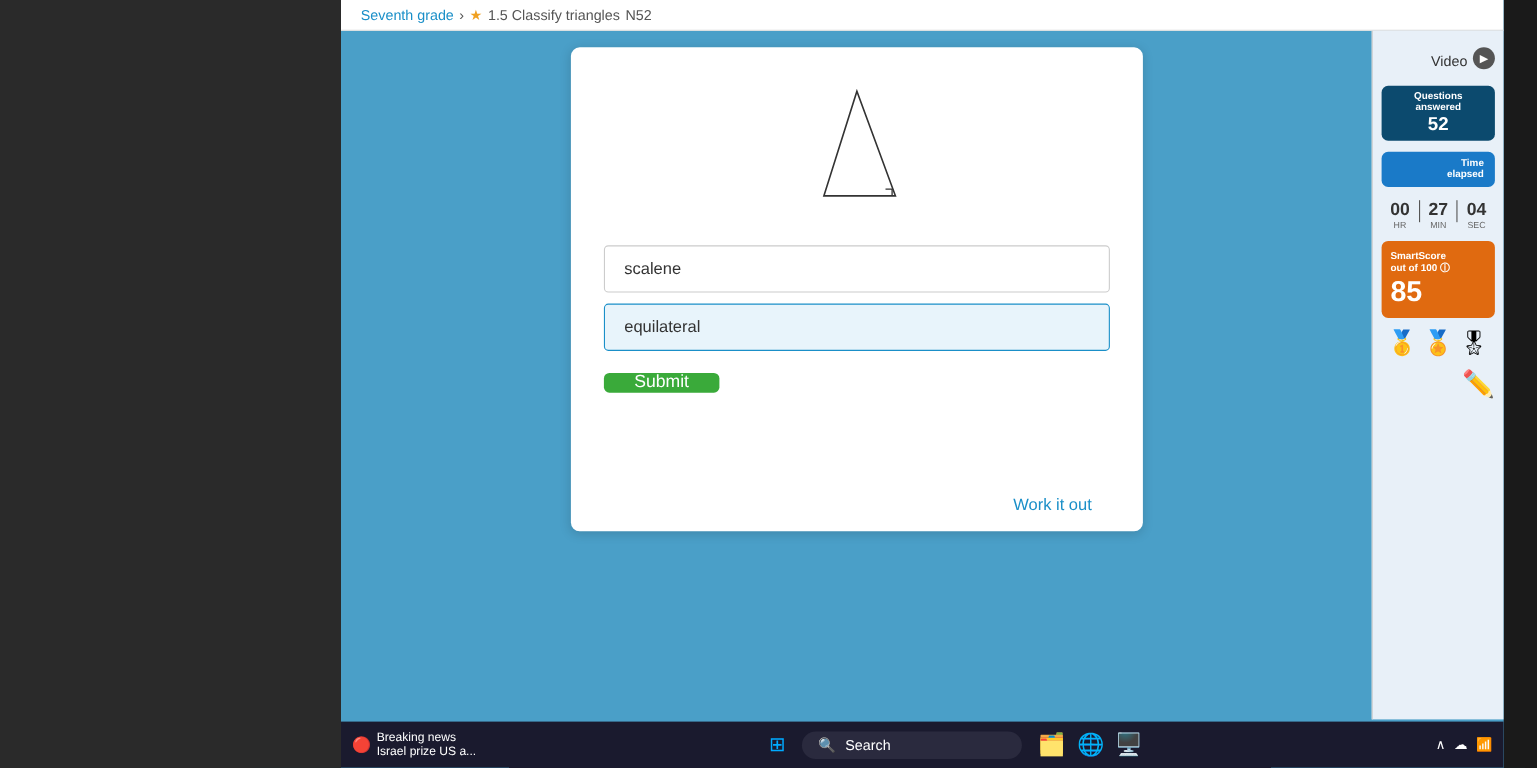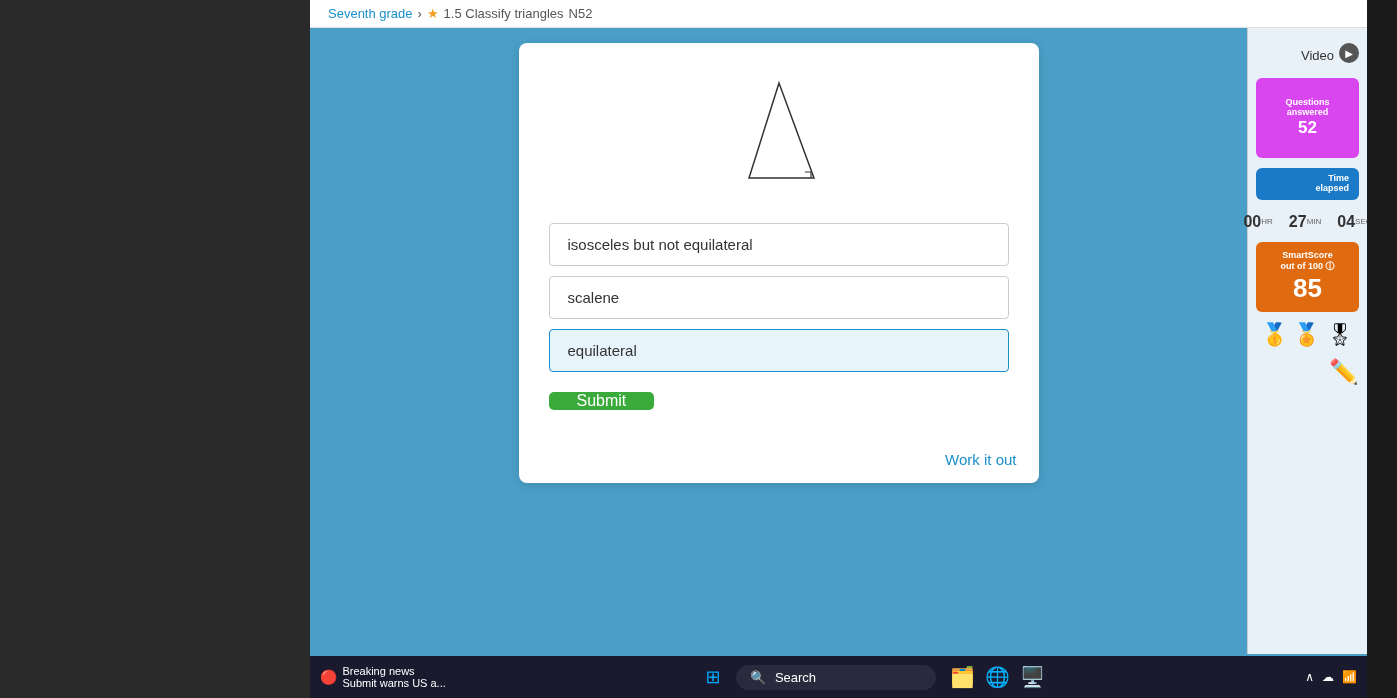--- a/index.html
+++ b/index.html
@@ -173,21 +173,21 @@
       padding: 0 28px;
       font-size: 16px;
       cursor: pointer;
       margin-top: 10px;
     }
 
     
     .work-it-out {
       position: absolute;
       bottom: 15px;
-      right: 22px;
+      right: 46px;
       color: #1a8fc8;
       font-size: 15px;
       cursor: pointer;
       text-decoration: none;
     }
 
     
     .sidebar {
       width: 120px;
       background: #e8f0f8;
@@ -211,30 +211,29 @@
     .video-play {
       width: 20px; height: 20px;
       border-radius: 50%;
       background: #555;
       display: flex; align-items: center; justify-content: center;
       color: white;
       font-size: 10px;
     }
     .time-unit {
       display: flex;
-      flex-direction: row;
+      flex-direction: column;
       align-items: center;
     }
 
     .smart-score-box {
       background: #e06a10;
       color: white;
       border-radius: 6px;
       padding: 8px;
-      text-align: center;
     }
     .smart-score-label {
       font-size: 9px;
       font-weight: bold;
     }
     .smart-score-value {
       font-size: 26px;
       font-weight: bold;
     }
 
@@ -313,23 +312,23 @@
     }
     .taskbar-right {
       display: flex;
       align-items: center;
       gap: 8px;
       color: white;
       font-size: 12px;
     }
 
     .questions-answered-box {
-      background: #d946ef;
+      background: #0c4a6e;
       border-radius: 6px;
-      padding: 20px 10px;
+      padding: 5px 10px;
       text-align: center;
       color: white;
     }
     .qa-label { font-size: 9px; font-weight: bold; line-height: 1.1; }
     .qa-value { font-size: 17px; font-weight: bold; }
 
     .time-elapsed-box {
       background: #1a7ac8;
       border-radius: 6px;
       padding: 6px 10px;
@@ -381,21 +380,20 @@
         <div class="triangle-container">
           <svg width="130" height="130" viewBox="0 0 130 130">
 
             <polygon points="65,15 35,110 100,110" fill="none" stroke="#333" stroke-width="1.5"></polygon>
 
             <polyline points="91,104 97,104 97,110" fill="none" stroke="#333" stroke-width="1.2"></polyline>
           </svg>
         </div>
 
         
-        <div class="answer-choice">isosceles but not equilateral</div>
         <div class="answer-choice">scalene</div>
         <div class="answer-choice selected">equilateral</div>
 
         
         <button class="submit-btn">Submit</button>
 
         
         <a class="work-it-out">Work it out</a>
 
       </div>
@@ -448,21 +446,21 @@
       <div class="pencil-icon">✏️</div>
 
     </div>
   </div>
 
   <div class="taskbar">
     <div class="taskbar-news">
       <span class="news-icon">🔴</span>
       <div>
         <div>Breaking news</div>
-        <div>Submit warns US a...</div>
+        <div>Israel prize US a...</div>
       </div>
     </div>
 
     <div class="taskbar-center">
       <span class="windows-btn">⊞</span>
       <div class="search-bar">
         <span class="search-icon">🔍</span>
         <span>Search</span>
       </div>
       <div class="taskbar-apps">

